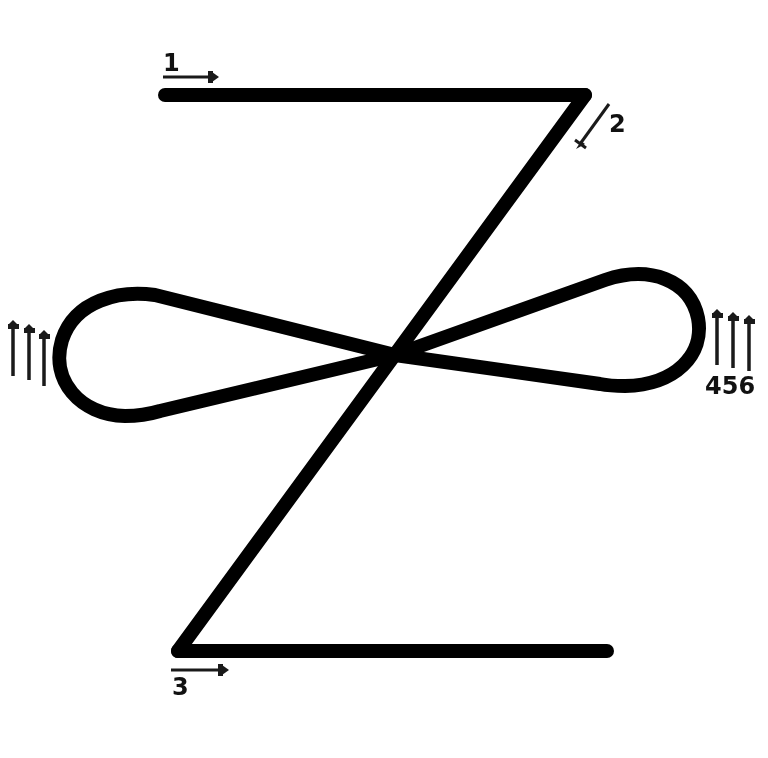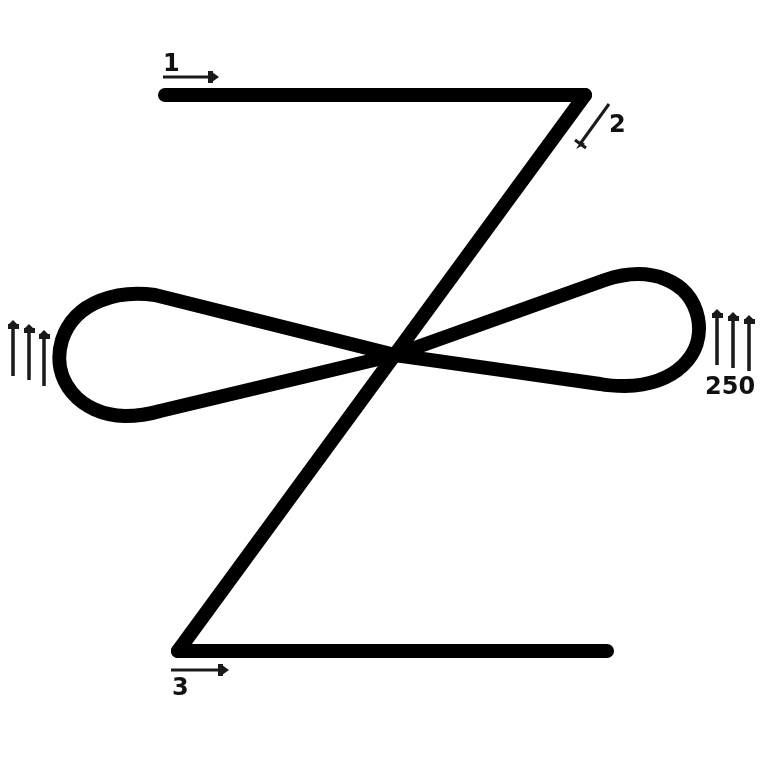--- a/index.html
+++ b/index.html
@@ -62,13 +62,13 @@
     <polygon points="729,316 733,312 737,316" stroke="none"></polygon>
     <line x1="749" y1="371" x2="749" y2="321" stroke-width="3.5"></line>
     <rect x="744" y="319" width="11" height="5" stroke="none"></rect>
     <polygon points="745,319 749,315 753,319" stroke="none"></polygon>
   </g>
 </svg>
 
 <div class="label" style="left:163px; top:51px;">1</div>
 <div class="label" style="left:609px; top:112px;">2</div>
 <div class="label" style="left:172px; top:675px;">3</div>
-<div class="label" style="left:705px; top:374px;">250</div>
+<div class="label" style="left:705px; top:374px;">456</div>
 
 </body></html>

